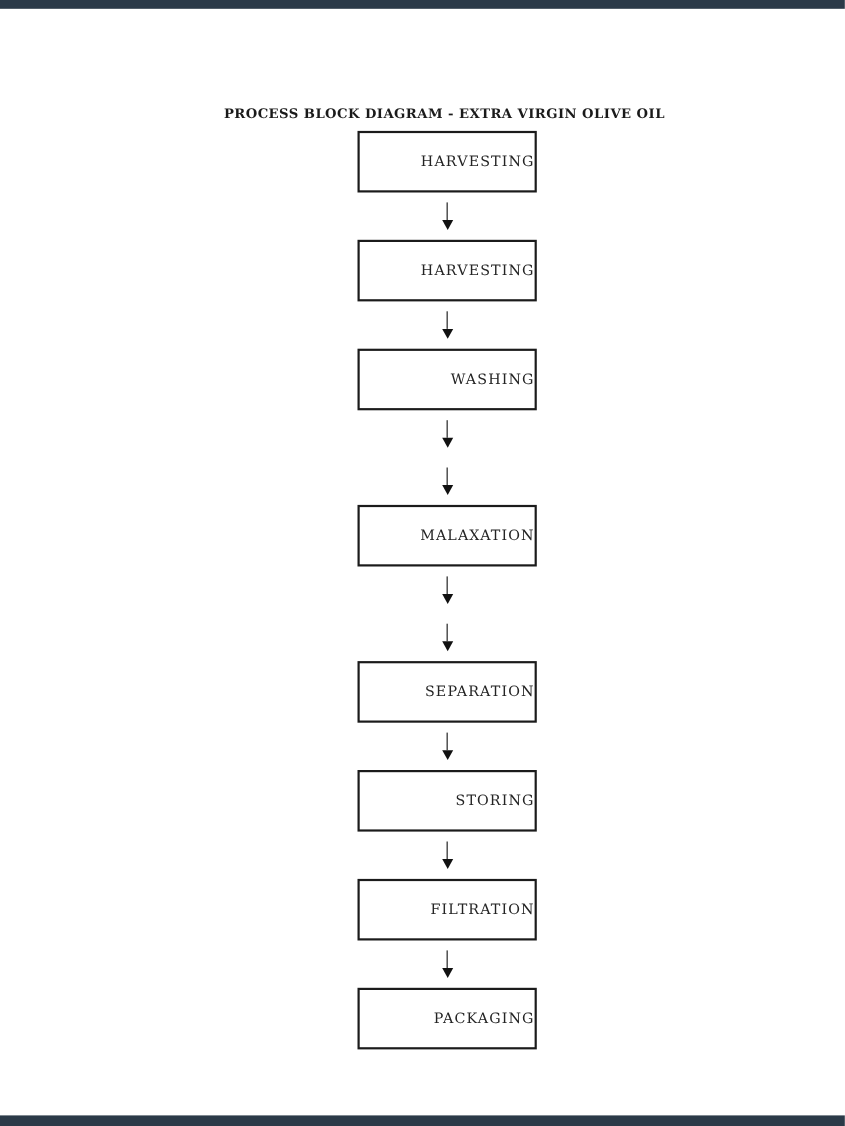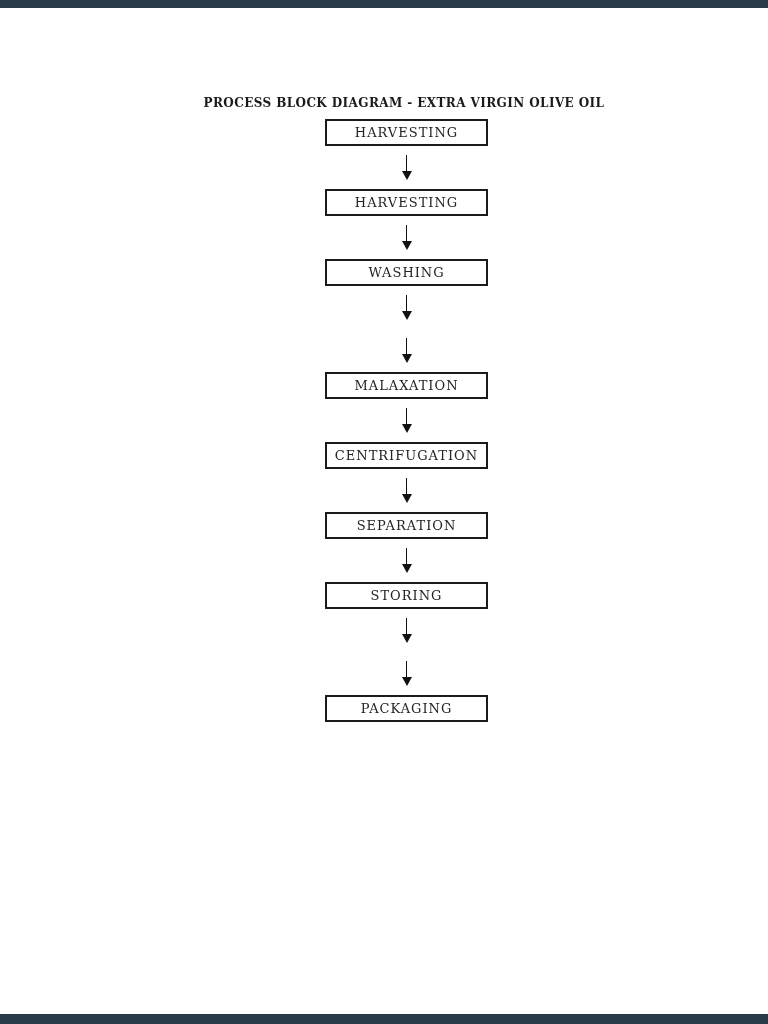--- a/index.html
+++ b/index.html
@@ -36,26 +36,26 @@
     position:absolute;
     top:119px;
     left:325px;
     width:163px;
     display:flex;
     flex-direction:column;
     align-items:stretch;
   }
   .process-box{
     box-sizing:border-box;
-    height:27px;
+    height:56px;
     border:2px solid var(--box-border);
     background:#ffffff;
     display:flex;
     align-items:center;
-    justify-content:center;
+    justify-content:flex-end;
   }
   .process-box span{
     font-size:13px;
     letter-spacing:1px;
     color:var(--text);
   }
   .connector{
     height:43px;
     display:flex;
     flex-direction:column;
@@ -117,23 +117,20 @@
 
   <div class="process-box">
     <span>MALAXATION</span>
   </div>
 
   <div class="connector">
     <div class="shaft"></div>
     <div class="head"></div>
   </div>
 
-  <div class="process-box">
-    <span>CENTRIFUGATION</span>
-  </div>
 
   <div class="connector">
     <div class="shaft"></div>
     <div class="head"></div>
   </div>
 
   <div class="process-box">
     <span>SEPARATION</span>
   </div>
 
@@ -144,20 +141,23 @@
 
   <div class="process-box">
     <span>STORING</span>
   </div>
 
   <div class="connector">
     <div class="shaft"></div>
     <div class="head"></div>
   </div>
 
+  <div class="process-box">
+    <span>FILTRATION</span>
+  </div>
 
   <div class="connector">
     <div class="shaft"></div>
     <div class="head"></div>
   </div>
 
   <div class="process-box">
     <span>PACKAGING</span>
   </div>
 </div>

